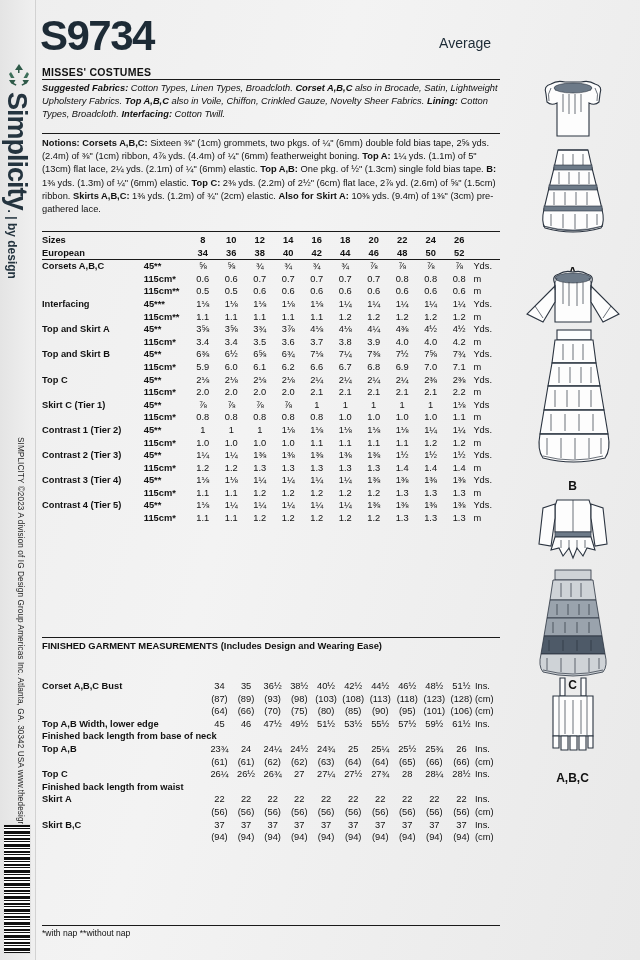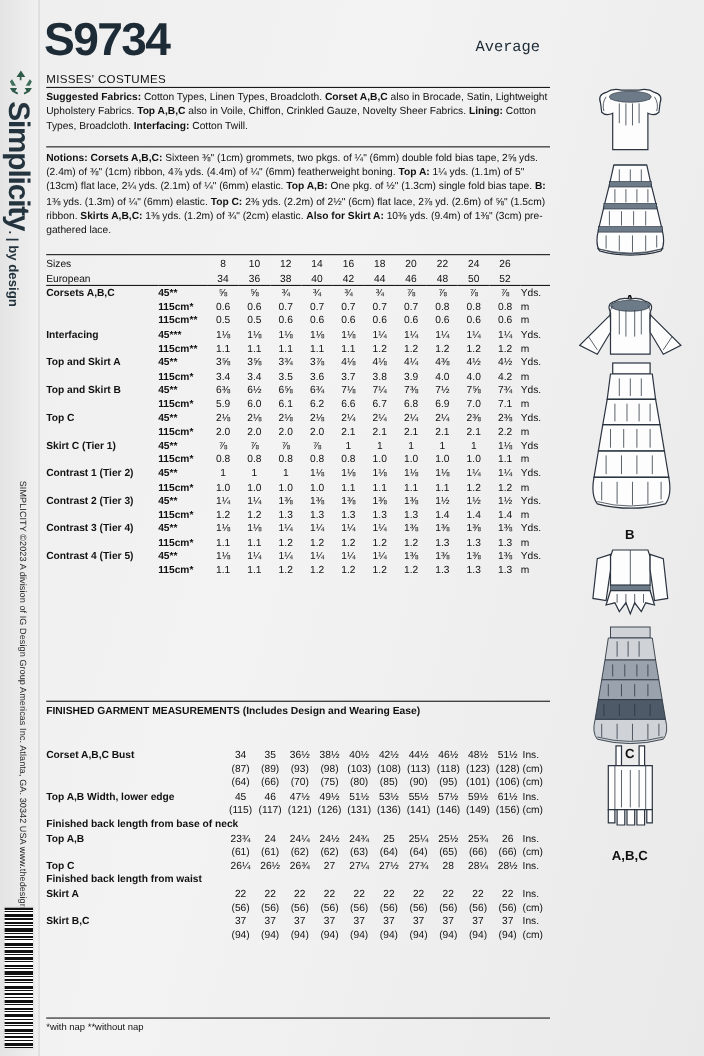--- a/index.html
+++ b/index.html
@@ -50,55 +50,55 @@
     border:1px solid #e2e2e2;
   }
   
   #main { position:absolute; left:40px; top:0; width:463px; height:848px; }
   #patt-no {
     position:absolute; left:0; top:12px;
     font-size:42px; font-weight:bold; letter-spacing:-1.5px; color:#1d2b36;
   }
   #difficulty {
     position:absolute; right:12px; top:35px;
-    font-size:14px; color:#1d2b36;font-family:Liberation Mono, monospace;
+    font-size:14px; color:#1d2b36;
   }
   #cat-title {
     position:absolute; left:2px; top:66px;
-    font-size:10.5px; font-weight:normal; letter-spacing:0.3px;
+    font-size:10.5px; font-weight:bold; letter-spacing:0.3px;
   }
   .rule { position:absolute; left:2px; width:458px; background:#1a1a1a; }
   #rule1 { top:79px; height:1.4px; }
   #rule2 { top:133px; height:1.4px; }
   #rule3 { top:231px; height:1.4px; }
   #rule5 { top:637px; height:1.4px; }
   #rule6 { top:925px; height:1.4px; }
 
   #fabrics {
     position:absolute; left:2px; top:82px; width:458px;
-    font-size:9.3px; line-height:13.2px;
+    font-size:9.3px; line-height:13.2px;font-style:italic;
   }
   #notions {
     position:absolute; left:2px; top:137px; width:458px;
     font-size:9.3px; line-height:13.2px;
   }
   b { font-weight:bold; }
 
   
   table.ytab {
     position:absolute; left:2px; border-collapse:collapse;
     font-size:9.3px; width:458px;
   }
   #yardage { top:234px; }
   table.ytab td { padding:0; line-height:12.6px; white-space:nowrap; }
   td.lab { width:100px; font-weight:bold; text-align:left; padding-left:1px; }
   td.wid { width:44px; font-weight:bold; text-align:left; }
   td.val { width:28px; text-align:center; }
   td.unit { width:26px; text-align:left; padding-left:3px; }
-  tr.sizerow td { font-weight:normal; }
+  tr.sizerow td { font-weight:bold; }
   tr.sizerow td.val { text-align:center; }
   .hline td { border-bottom:1.2px solid #1a1a1a; }
 
   
   #fgm-head {
     position:absolute; left:2px; top:640px;
     font-size:9.4px; font-weight:bold;
   }
   #fgm { top:680px; }
   #fgm td.lab { width:172px; font-weight:bold; }
@@ -569,34 +569,20 @@
             <td class="val">46</td>
             <td class="val">47½</td>
             <td class="val">49½</td>
             <td class="val">51½</td>
             <td class="val">53½</td>
             <td class="val">55½</td>
             <td class="val">57½</td>
             <td class="val">59½</td>
             <td class="val">61½</td>
             <td class="unit">Ins.</td>
-          </tr>
-          <tr>
-            <td class="lab"></td>
-            <td class="val">(115)</td>
-            <td class="val">(117)</td>
-            <td class="val">(121)</td>
-            <td class="val">(126)</td>
-            <td class="val">(131)</td>
-            <td class="val">(136)</td>
-            <td class="val">(141)</td>
-            <td class="val">(146)</td>
-            <td class="val">(149)</td>
-            <td class="val">(156)</td>
-            <td class="unit">(cm)</td>
           </tr>
           <tr>
             <td class="subhead" colspan="12">Finished back length from base of neck</td>
           </tr>
           <tr>
             <td class="lab">Top A,B</td>
             <td class="val">23¾</td>
             <td class="val">24</td>
             <td class="val">24¼</td>
             <td class="val">24½</td>

